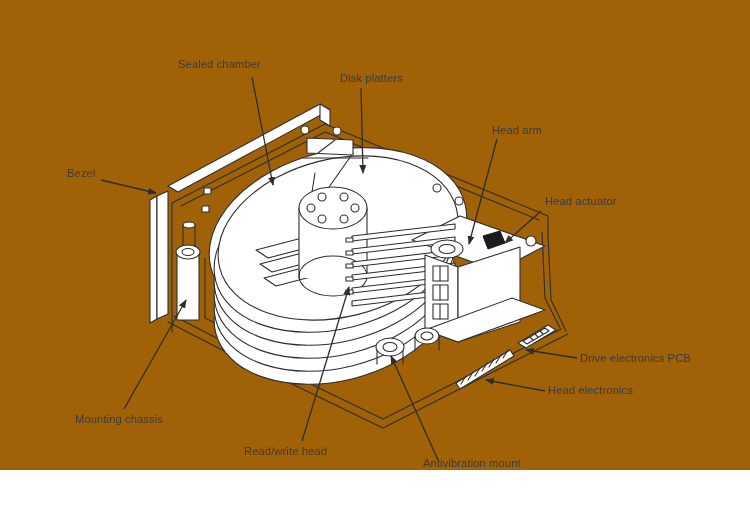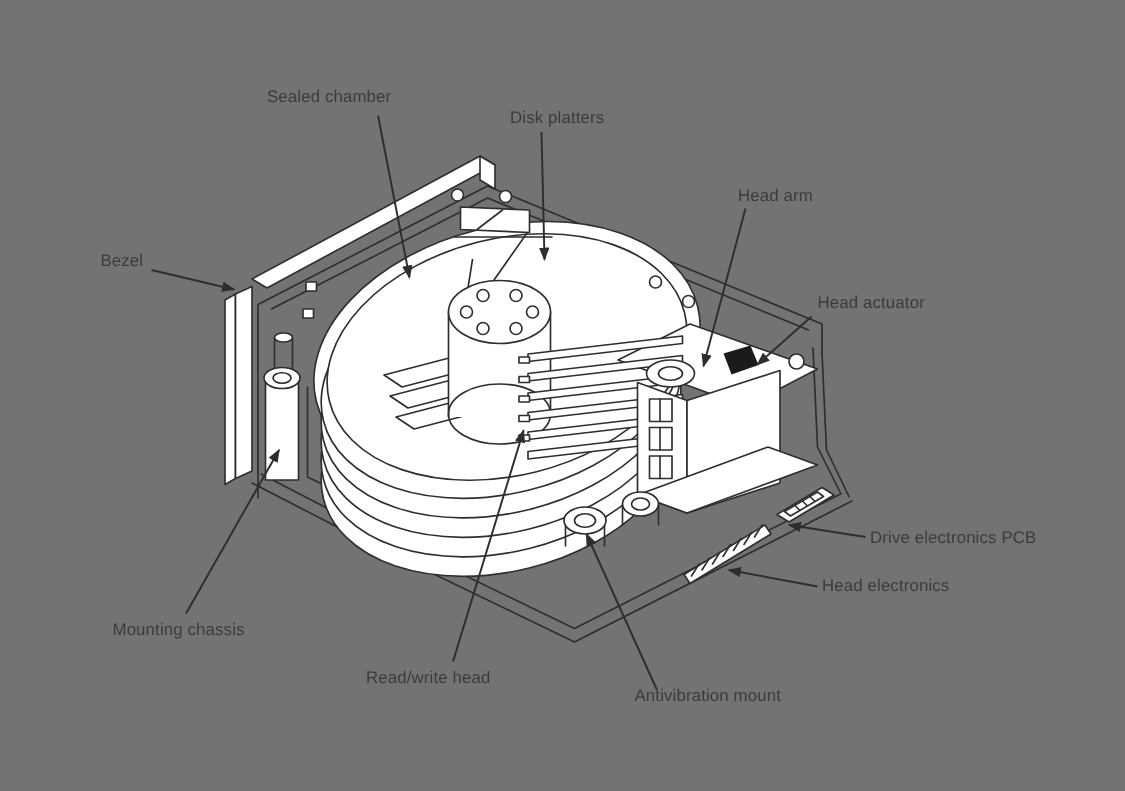--- a/index.html
+++ b/index.html
@@ -1,20 +1,20 @@
 <!DOCTYPE html>
 <html><head>
 <meta charset="utf-8">
 <style>
   html, body { margin: 0; padding: 0; background: #ffffff; }
   .stage {
     position: relative;
     width: 750px;
-    height: 527px;
-    background: #737373;
+    height: 470px;
+    background: #a16207;
     overflow: hidden;
     font-family: "Liberation Sans", sans-serif;
   }
   svg { display: block; }
   .ln   { fill: none; stroke: #2e2e2e; stroke-width: 1.1; stroke-linejoin: round; stroke-linecap: round; }
   .wh   { fill: #ffffff; stroke: #2e2e2e; stroke-width: 1.1; stroke-linejoin: round; }
   .dk   { fill: #1b1b1b; stroke: #1b1b1b; }
   .lead { fill: none; stroke: #2e2e2e; stroke-width: 1.3; }
   .lbl  { fill: #3b3b3b; font-size: 11.2px; letter-spacing: 0.1px; }
 </style>

